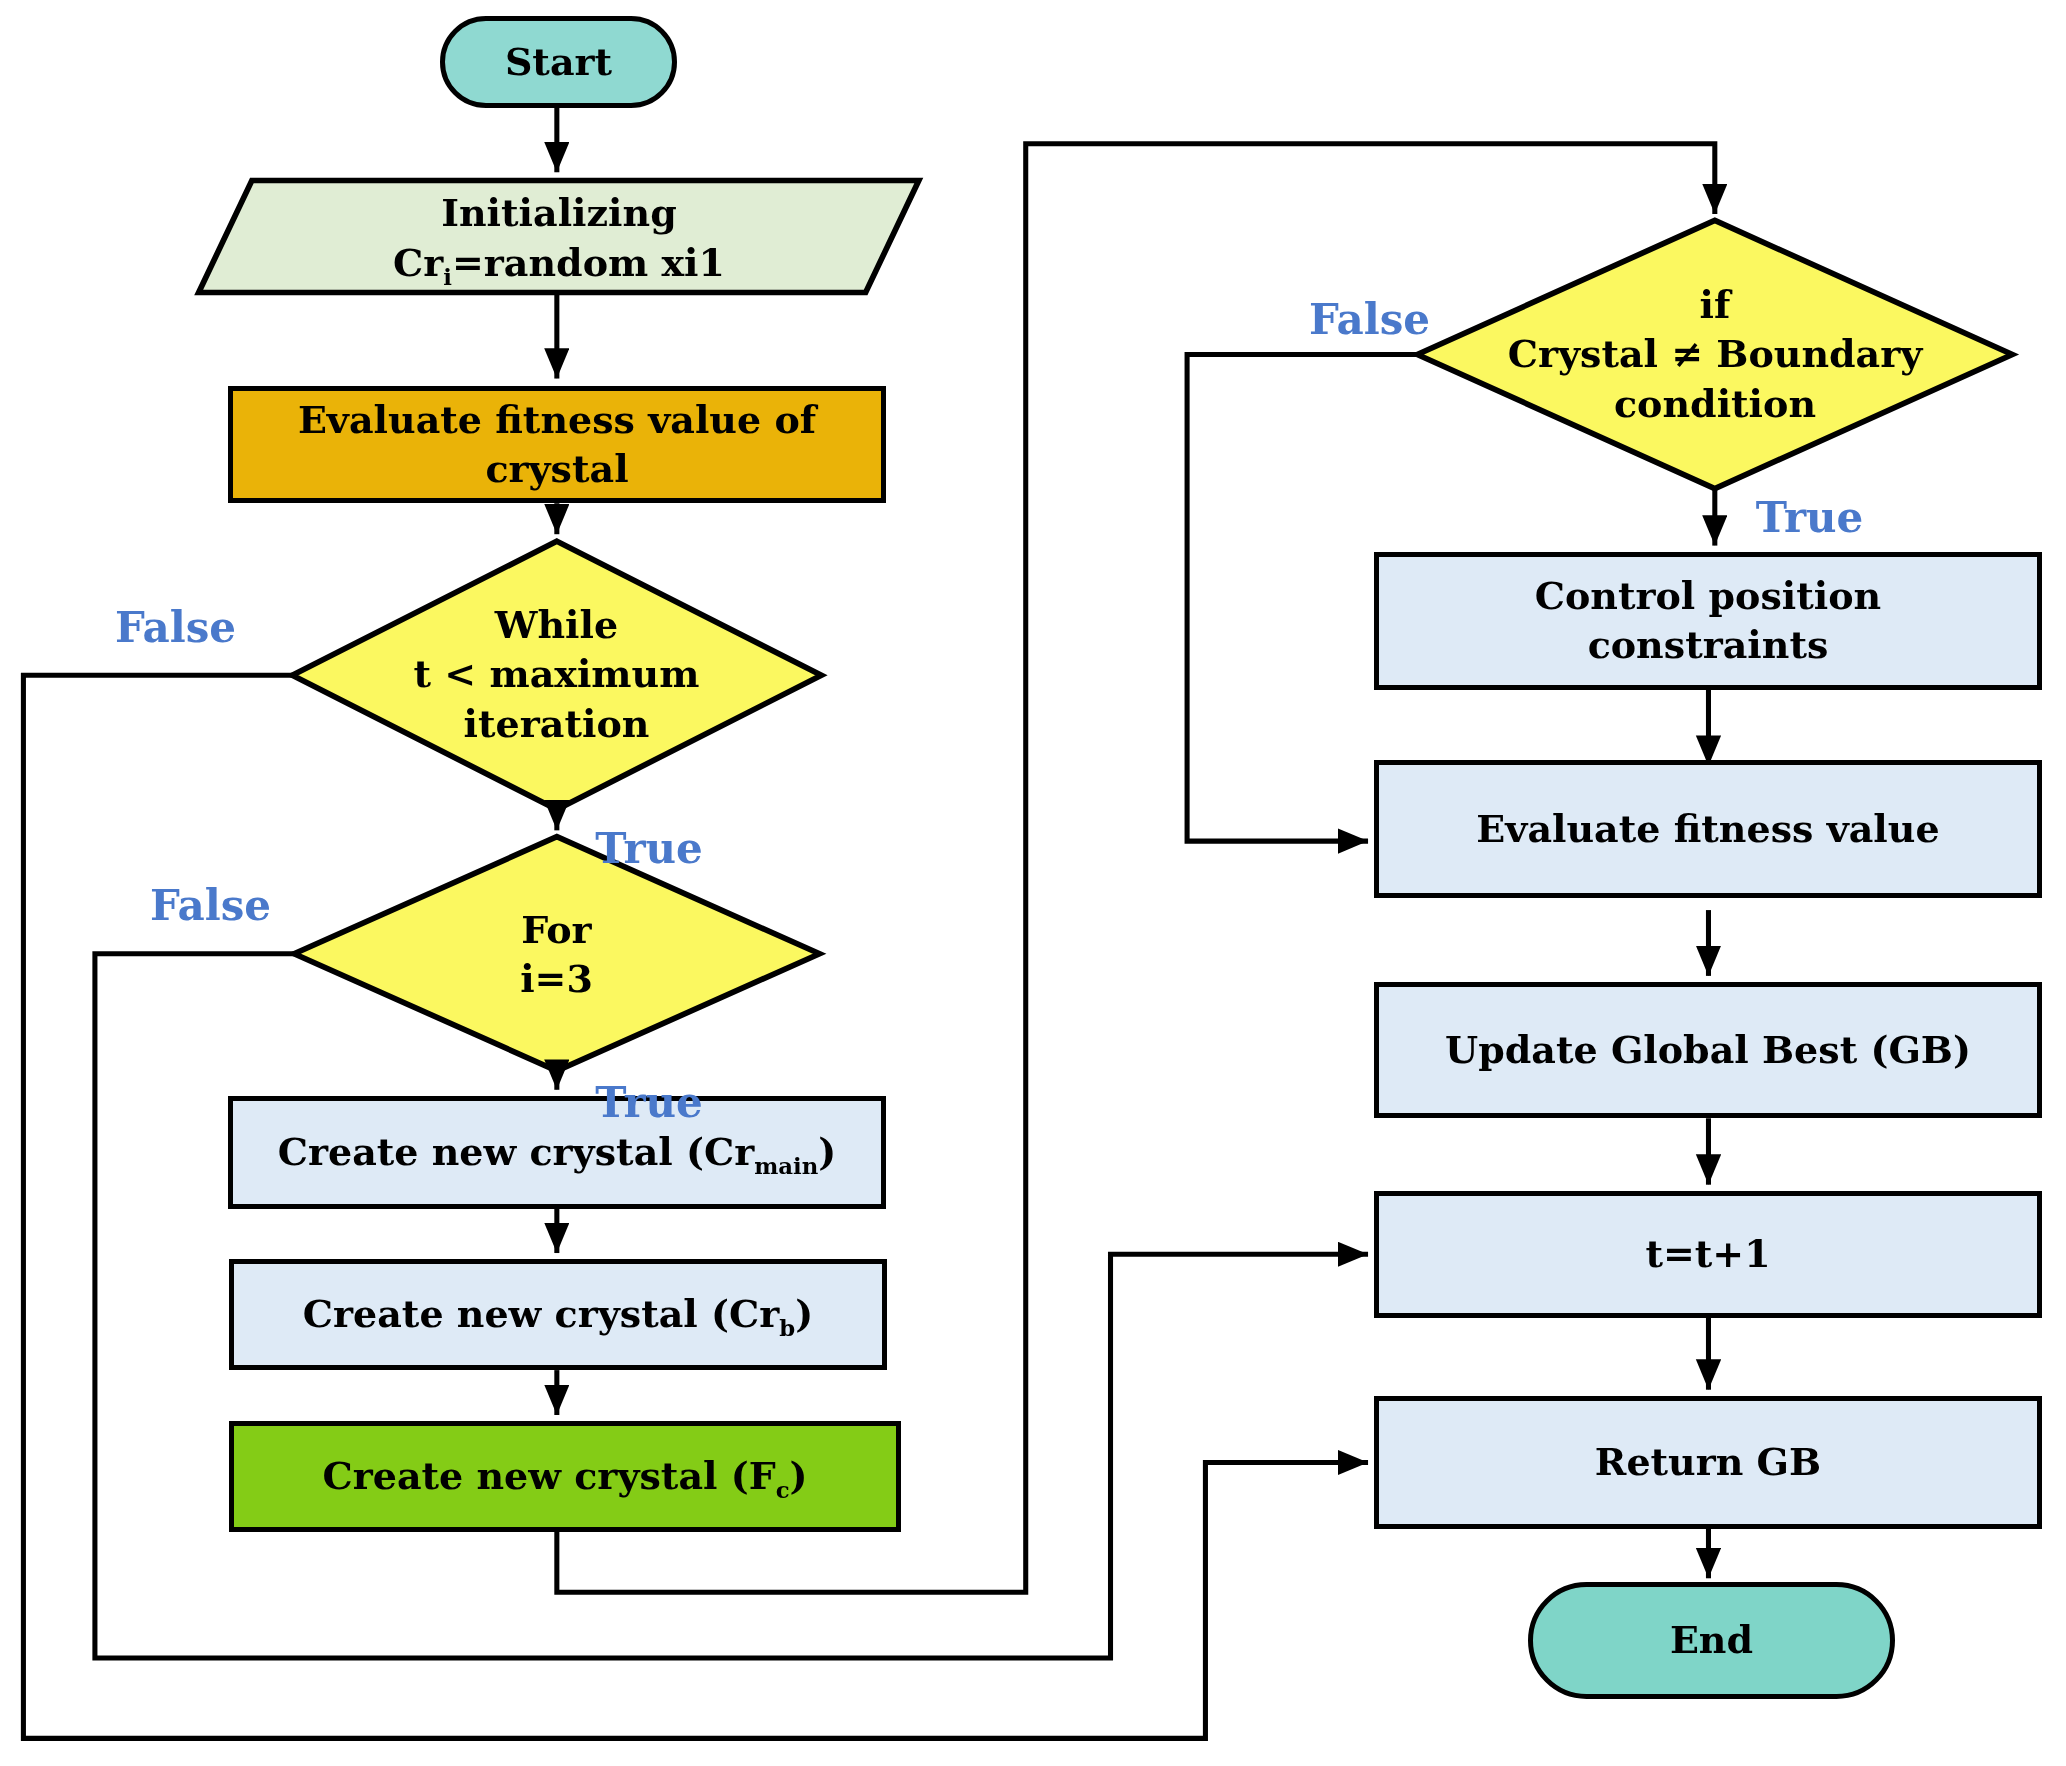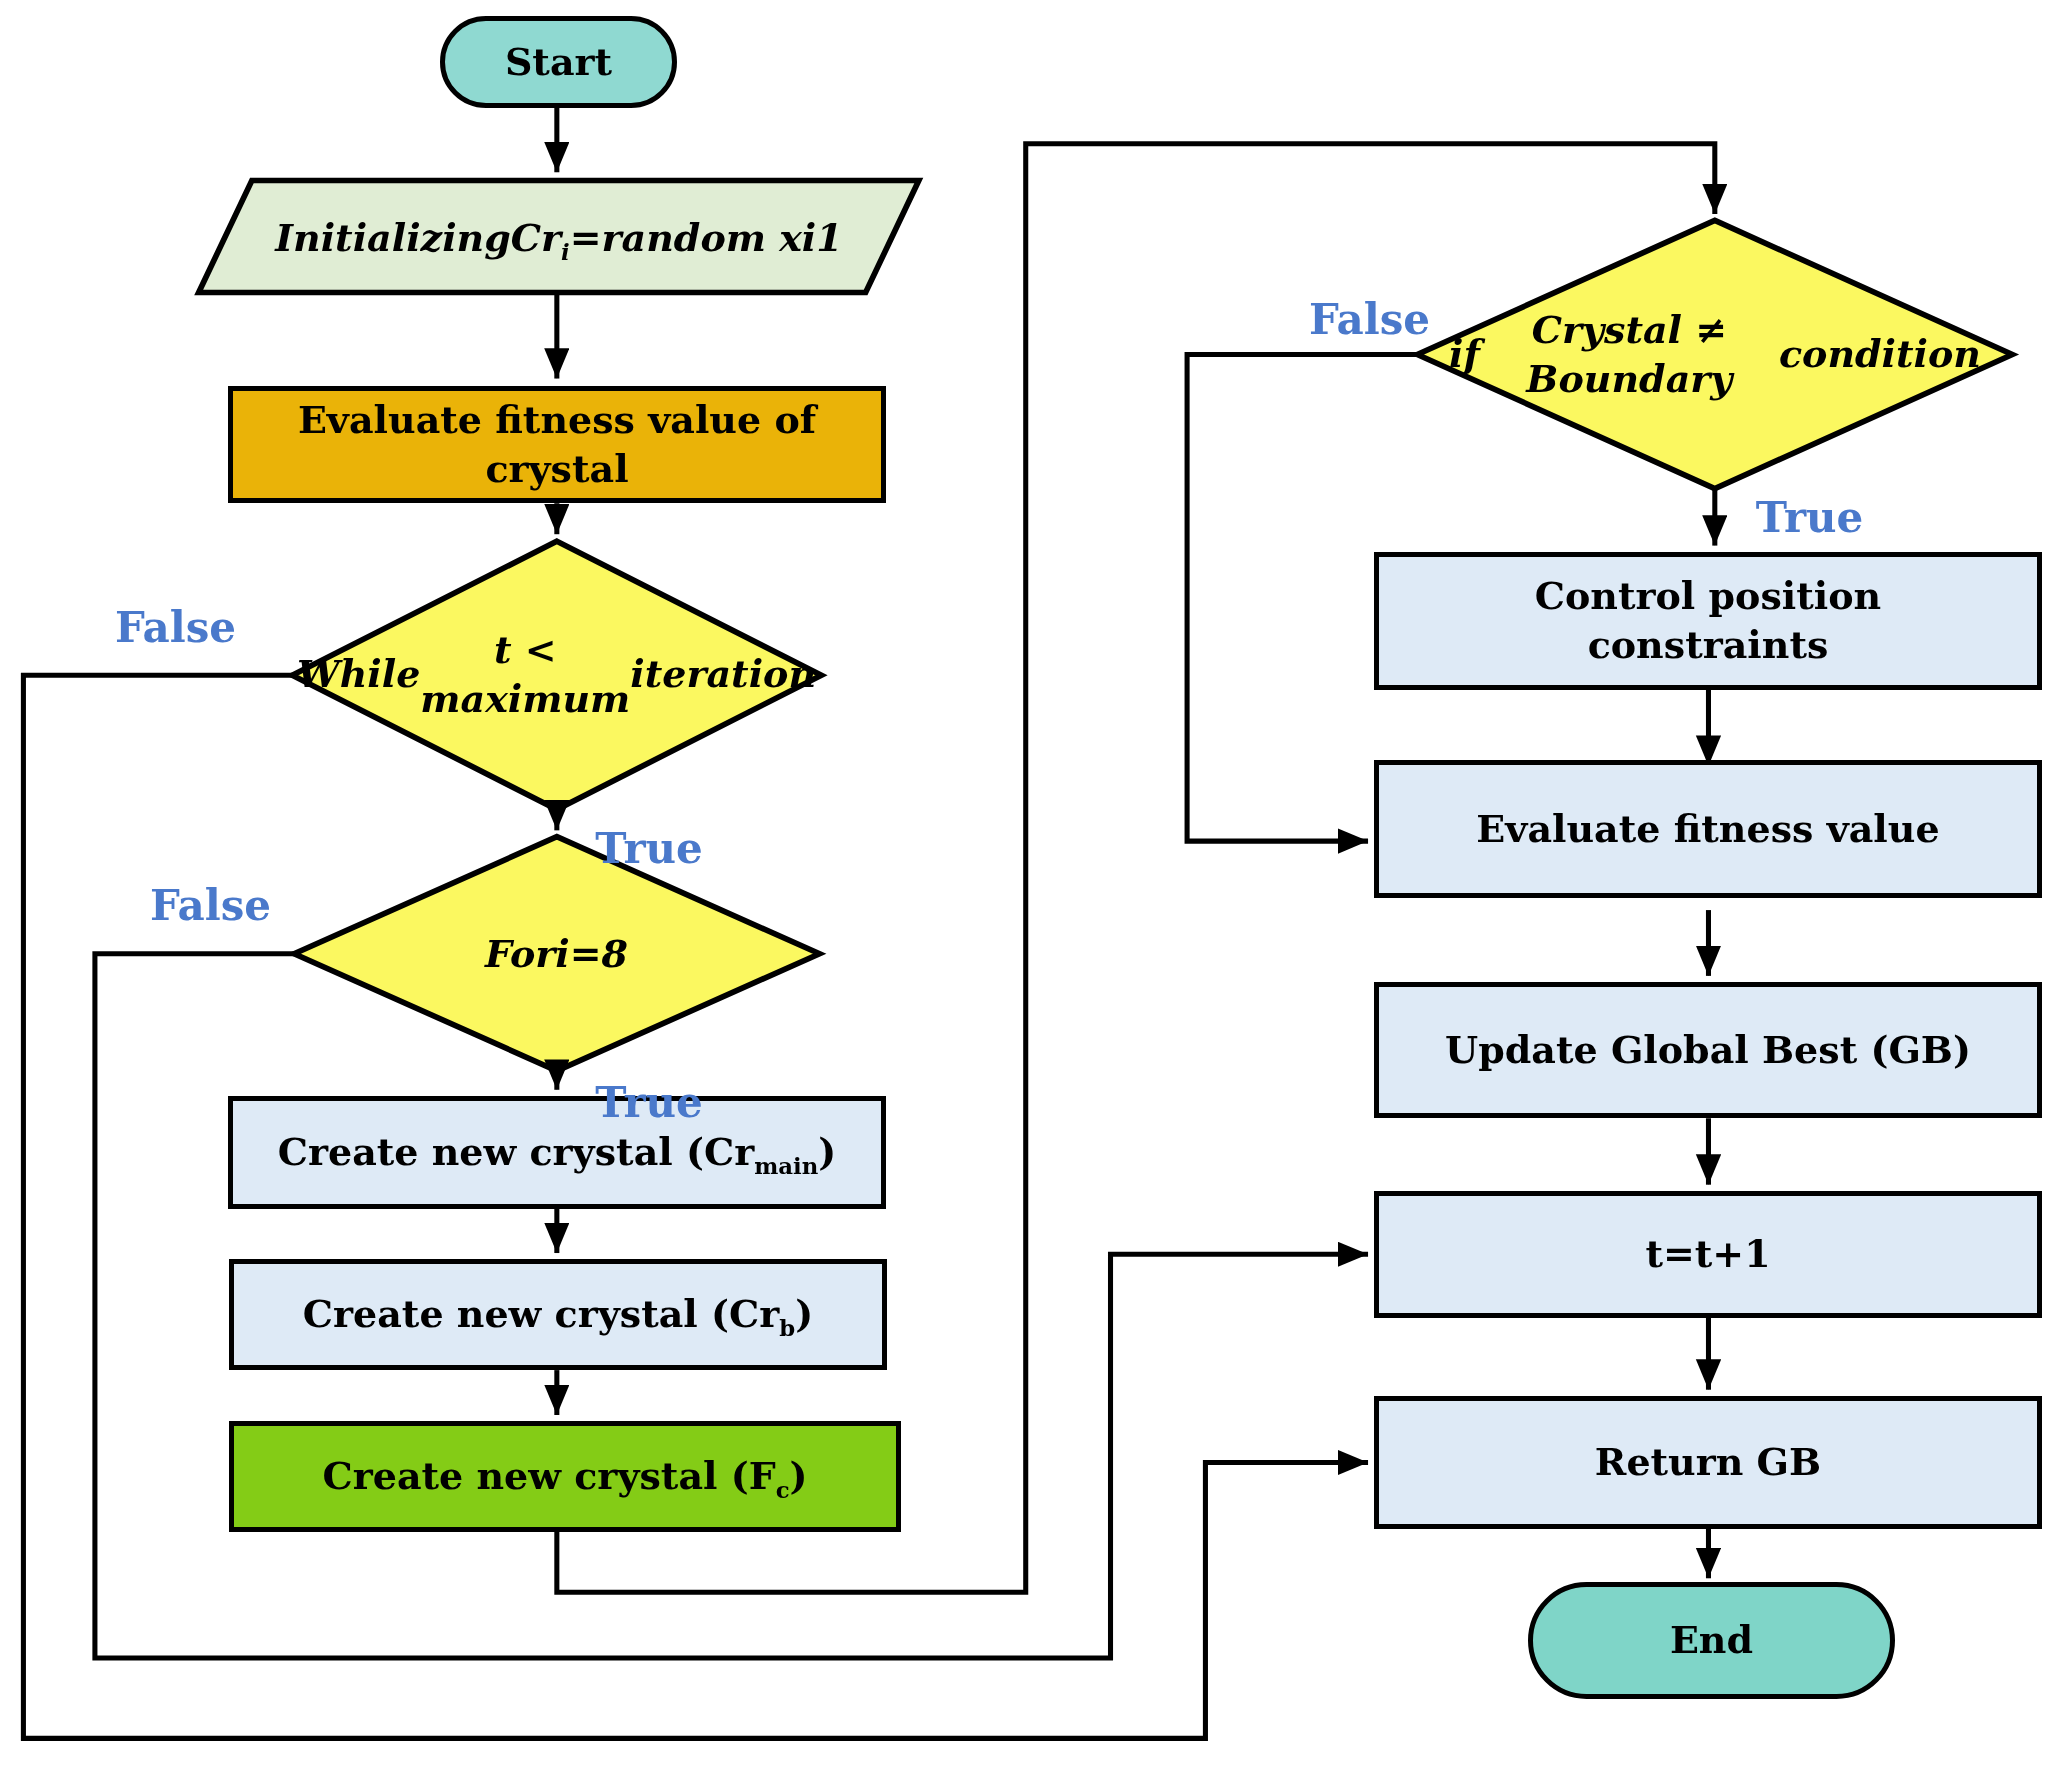--- a/index.html
+++ b/index.html
@@ -13,23 +13,23 @@
   }
   #wires { position:absolute; left:0; top:0; width:2066px; height:1767px; }
   .node {
     position:absolute; box-sizing:border-box;
     border:5.7px solid #000;
     display:flex; flex-direction:column; align-items:center; justify-content:center;
     font-size:38px; line-height:1.28; z-index:2;
   }
   .pill { border-radius:63px; }
   .dtext {
-    position:absolute; display:flex; flex-direction:row;
+    position:absolute; display:flex; flex-direction:column;
     align-items:center; justify-content:center; text-align:center;
-    font-size:38px; line-height:1.30; z-index:2;font-style:italic;
+    font-size:38px; line-height:1.30; z-index:2;
   }
   .elabel {
     position:absolute; display:flex; align-items:center; justify-content:center;
     font-size:42px; z-index:2;
   }
   sub { font-size:0.60em; line-height:0; }
 </style>
 </head>
 <body>
 
@@ -83,21 +83,21 @@
   </div>
 
   <div class="dtext" style="left:354px; top:582px; width:405px; height:184px;">
     <span>While</span>
     <span>t &lt; maximum</span>
     <span>iteration</span>
   </div>
 
   <div class="dtext" style="left:354px; top:881px; width:405px; height:146px;">
     <span>For</span>
-    <span>i=8</span>
+    <span>i=3</span>
   </div>
 
   <div class="node" style="left: 228px; top: 1096px; width: 658px; height: 113px; background-color: rgb(222, 234, 246);">
     <span><span>Create new crystal (Cr</span><sub>main</sub><span>)</span></span>
   </div>
 
   <div class="node" style="left: 229px; top: 1259px; width: 658px; height: 111px; background-color: rgb(222, 234, 246);">
     <span><span>Create new crystal (Cr</span><sub>b</sub><span>)</span></span>
   </div>
 

